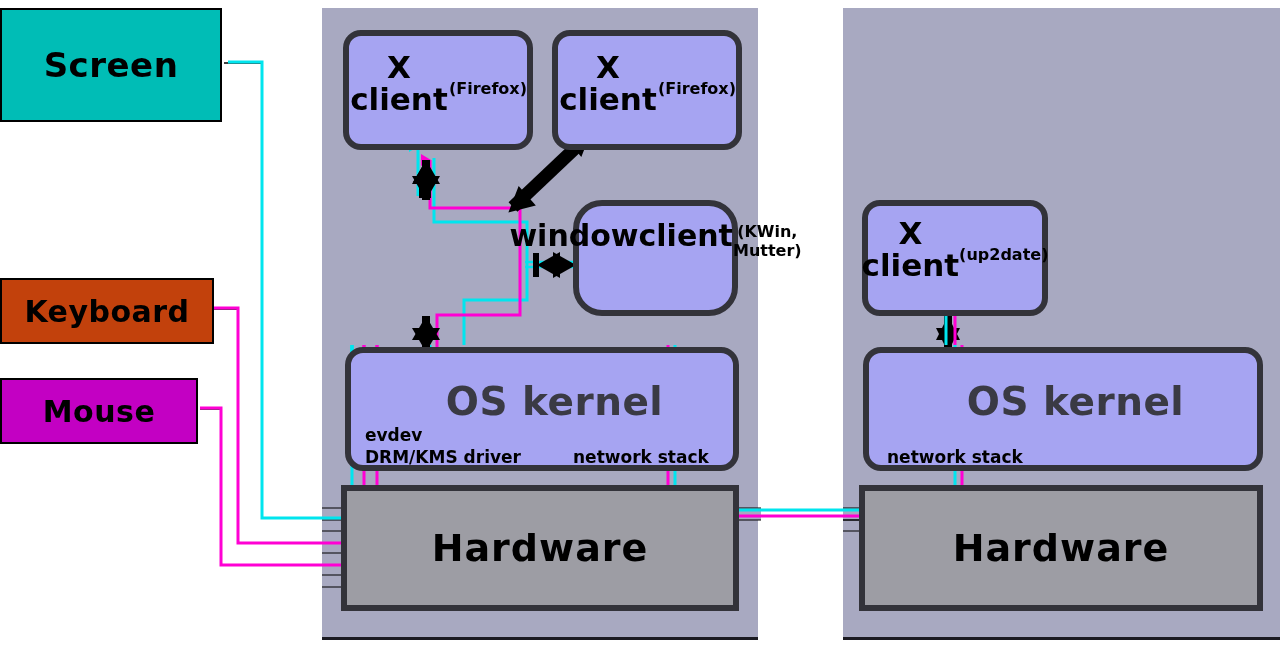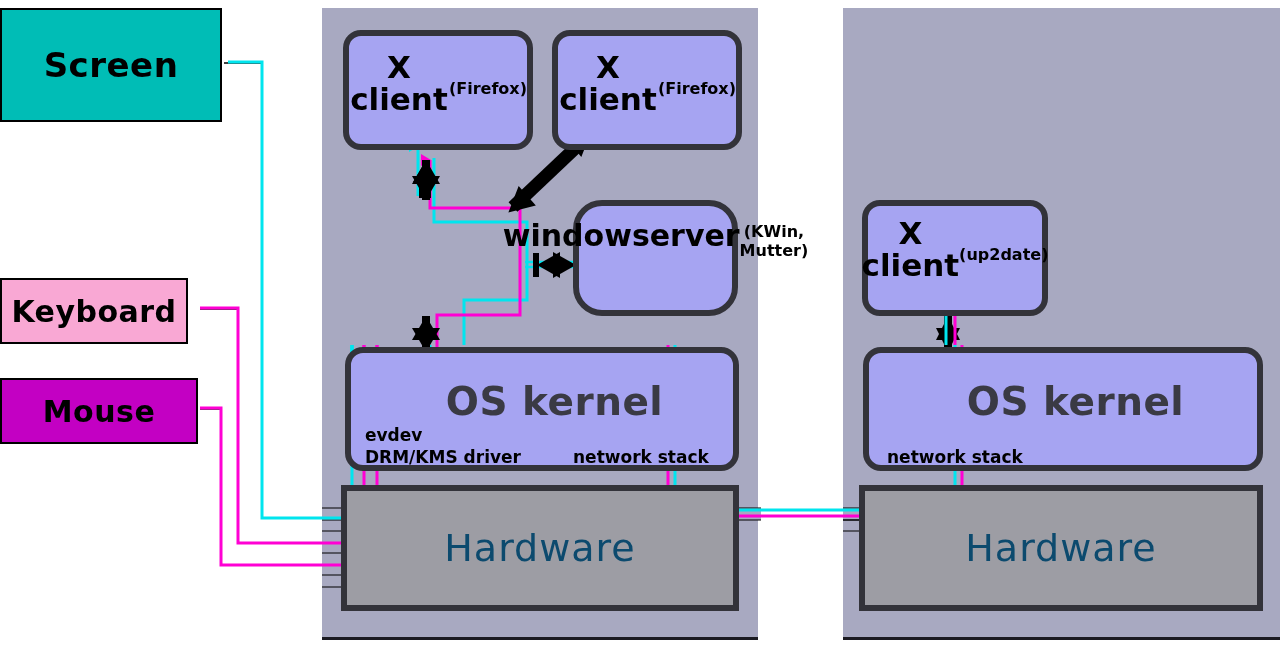--- a/index.html
+++ b/index.html
@@ -18,21 +18,21 @@
   .device{
     position:absolute;
     border:2px solid #000000;
     box-sizing:border-box;
     display:flex;align-items:center;justify-content:center;
     font-weight:bold;
     color:#000000;
     letter-spacing:0.5px;
   }
   #screen-box{left:0px;top:8px;width:222px;height:114px;background:#00bdb6;font-size:34px;}
-  #keyboard-box{left:0px;top:278px;width:188px;height:66px;background:#f9a8d4;font-size:30px;}
+  #keyboard-box{left:0px;top:278px;width:214px;height:66px;background:#c2410c;font-size:30px;}
   #mouse-box{left:0px;top:378px;width:198px;height:66px;background:#c300c3;font-size:30px;}
 
   
   .panel{
     position:absolute;
     background:#a8a9c1;
     border-bottom:3px solid #1b1b22;
     box-sizing:border-box;
   }
   #panel-left{left:322px;top:8px;width:436px;height:632px;}
@@ -107,21 +107,21 @@
   }
   #kernel-left .kl-evdev{left:14px;top:72px;}
   #kernel-left .kl-drm{left:14px;top:94px;}
   #kernel-left .kl-net{left:222px;top:94px;}
   #kernel-right .kr-net{left:18px;top:94px;}
 
   #kernel-left .big-center,#kernel-right .big-center{justify-content:center;margin-left:25px;}
   #kernel-left .big-center{transform:translateY(-8px);}
   #kernel-right .big-center{transform:translateY(-8px);}
 
-  .hw-label{font-size:38px;font-weight:normal;color:#0c4a6e;letter-spacing:1px;}
+  .hw-label{font-size:38px;font-weight:bold;color:#000000;letter-spacing:1px;}
   .kernel-label{font-size:39px;font-weight:bold;color:#3a3a44;letter-spacing:0.5px;}
 </style>
 </head>
 <body>
 
 <div id="stage">
 
   <div class="panel" id="panel-left"></div>
   <div class="panel" id="panel-right"></div>
 
@@ -286,21 +286,21 @@
     <div class="centered-stack client-stack">
       <div class="title t36">X client</div>
       <div class="sub">(Firefox)</div>
     </div>
   </div>
 
 
   <div class="node" id="wm">
     <div class="centered-stack" style="top:6px;">
       <div class="title t31">window</div>
-      <div class="title t31">server</div>
+      <div class="title t31">client</div>
       <div class="sub">(KWin, Mutter)</div>
     </div>
   </div>
 
   <div class="node kernel" id="kernel-left">
     <div class="big-center">
       <div class="kernel-label">OS kernel</div>
     </div>
     <div class="kernel-sub kl-evdev">evdev</div>
     <div class="kernel-sub kl-drm">DRM/KMS driver</div>

